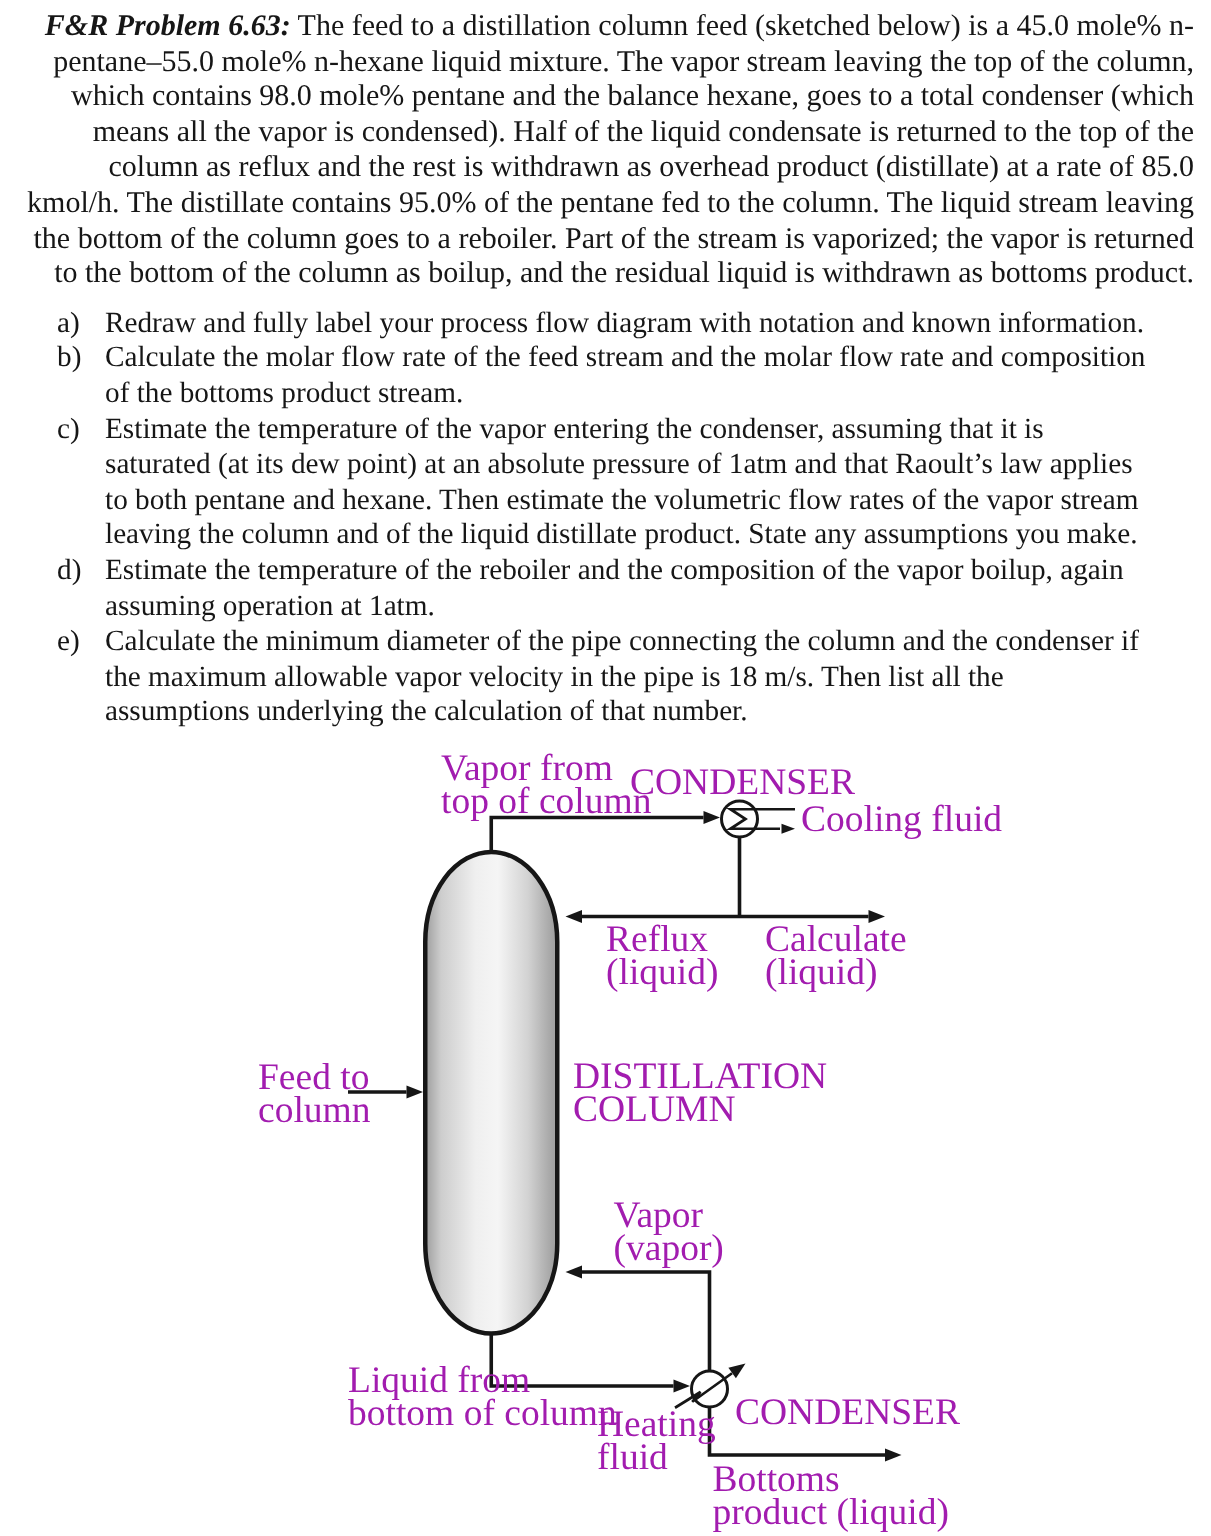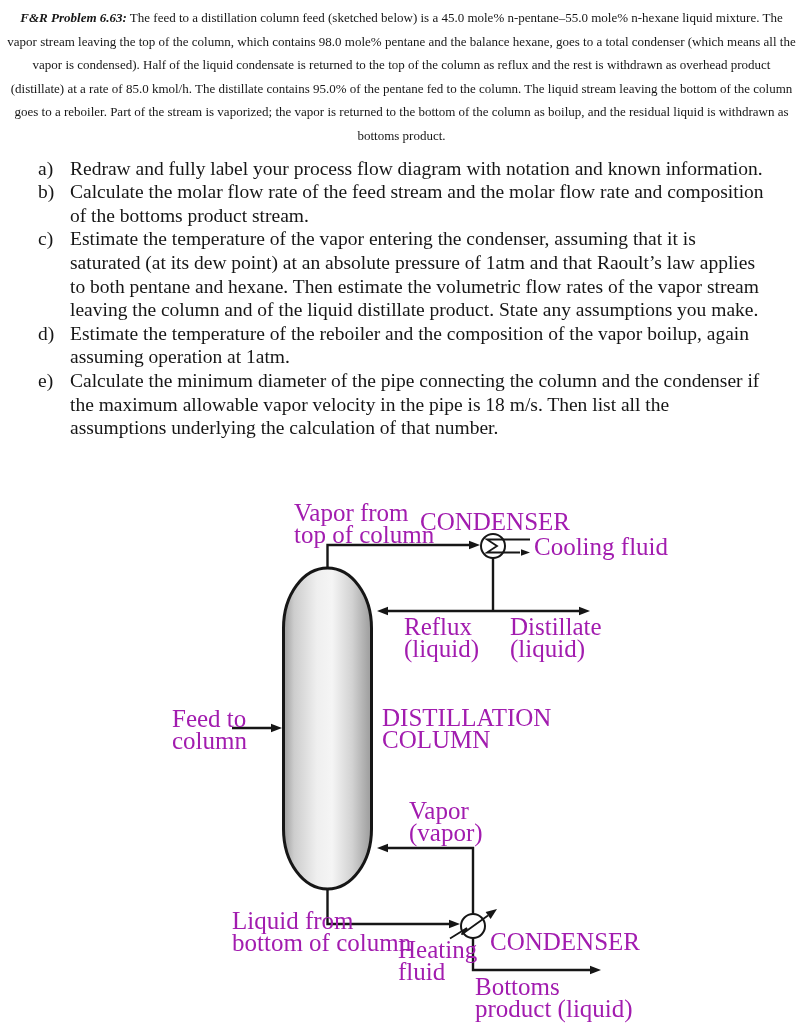--- a/index.html
+++ b/index.html
@@ -2,21 +2,21 @@
 <html><head>
 <meta charset="utf-8">
 <style>
   html,body { margin:0; padding:0; background:#ffffff; }
   body { width:807px; height:1024px; font-family:"Liberation Serif", serif; color:#161616;
          -webkit-font-smoothing:antialiased; }
   .page { position:relative; width:807px; height:1024px; overflow:hidden; background:#fff; }
 
   
   .text-block { position:absolute; left:7px; top:6px; width:789px; }
-  .intro { margin:0; font-size:13px; line-height:23.6px; text-align:center; }
+  .intro { margin:0; font-size:20px; line-height:23.6px; text-align:right; }
   .prob-title { font-weight:bold; font-style:italic; }
   .qlist { margin-top:9px; }
   .qitem { display:flex; font-size:19.5px; line-height:23.6px; padding-left:31px; width:727px; }
   .qmark { flex:none; width:32px; }
   .qtext { flex:1 1 auto; }
 
   
   .diagram { position:absolute; left:0; top:497px; width:807px; height:527px; }
   .diagram svg { position:absolute; left:0; top:0; }
   .dlabel { position:absolute; font-size:25px; line-height:22px; white-space:pre-line; color:#a21caf; }
@@ -125,21 +125,21 @@
       </g>
       <polygon points="601,473 590,468.7 590,477.3" fill="#161616"></polygon>
     </svg>
 
     <div class="dlabel lbl-vapor">Vapor from
 top of column</div>
     <div class="dlabel lbl-condenser">CONDENSER</div>
     <div class="dlabel lbl-cooling">Cooling fluid</div>
     <div class="dlabel lbl-reflux">Reflux
 (liquid)</div>
-    <div class="dlabel lbl-distillate">Distillate
+    <div class="dlabel lbl-distillate">Calculate
 (liquid)</div>
     <div class="dlabel lbl-feed">Feed to
 column</div>
     <div class="dlabel lbl-column">DISTILLATION
 COLUMN</div>
     <div class="dlabel lbl-boilup">Vapor
 (vapor)</div>
     <div class="dlabel lbl-liquid">Liquid from
 bottom of column</div>
     <div class="dlabel lbl-heating">Heating

